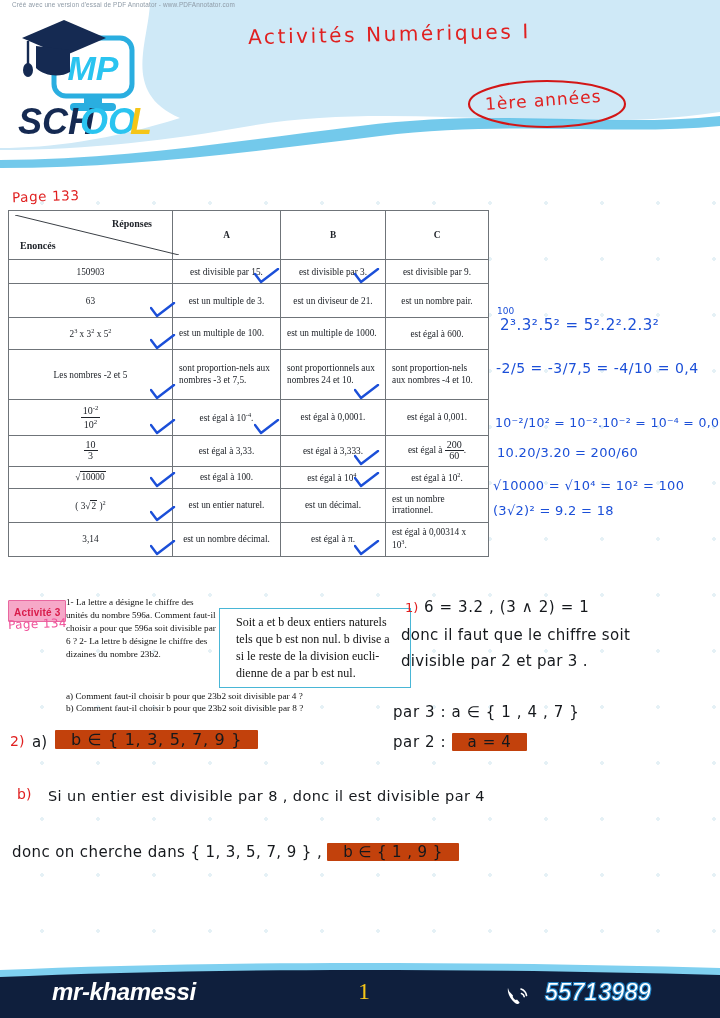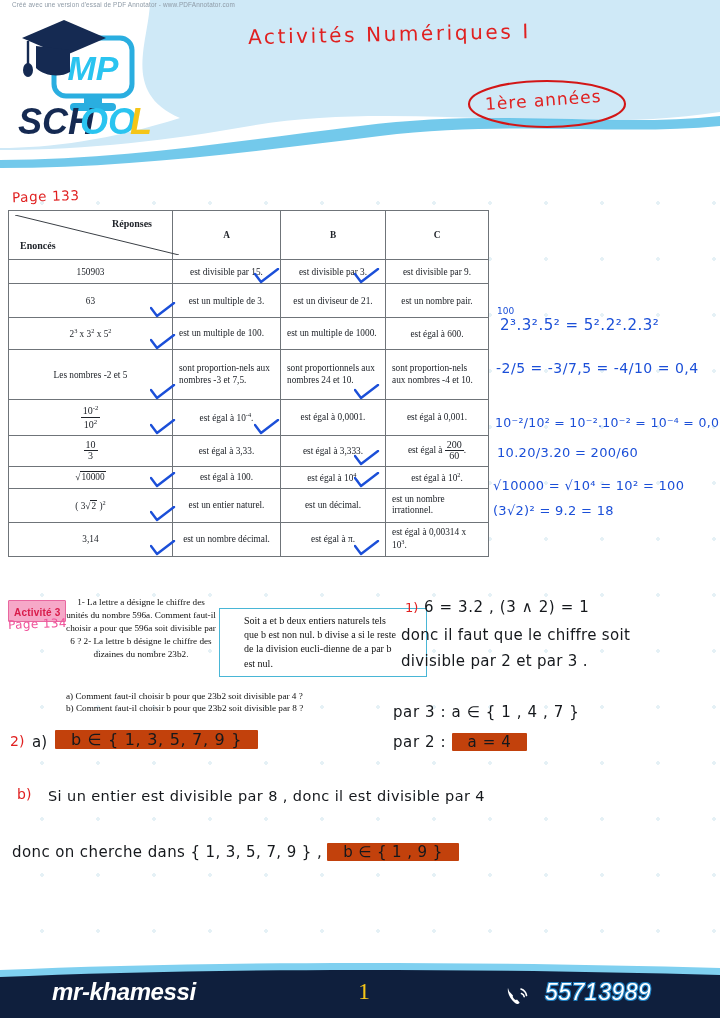--- a/index.html
+++ b/index.html
@@ -117,32 +117,31 @@
   }
   .act-page{
     position:absolute;left:8px;top:617px;z-index:8;
     font-family:"DejaVu Sans",sans-serif;font-size:12px;color:#f0529a;
     letter-spacing:.4px;transform:rotate(-2deg);white-space:nowrap;
   }
   .act-text{
     position:absolute;left:66px;top:596px;width:150px;z-index:6;
     font-family:"Liberation Serif",serif;font-size:9.2px;color:#111;
     line-height:1.42;
-    text-align:center;
   }
   .act-text2{
     position:absolute;left:66px;top:690px;width:330px;z-index:6;
     font-family:"Liberation Serif",serif;font-size:9.2px;color:#111;
     line-height:1.45;
   }
   .def-box{
     position:absolute;left:219px;top:608px;width:158px;z-index:6;
     border:1.3px solid #49b6d6;background:#fff;
-    padding:5px 24px;
-    font-family:"Liberation Serif",serif;font-size:10px;color:#111;
+    padding:5px 16px;
+    font-family:"Liberation Serif",serif;font-size:12px;color:#111;
     line-height:1.42;
   }
 
   
   .blkhw{
     position:absolute;z-index:9;
     font-family:"DejaVu Sans",sans-serif;color:#15181c;
     white-space:nowrap;
   }
   .redlbl{

